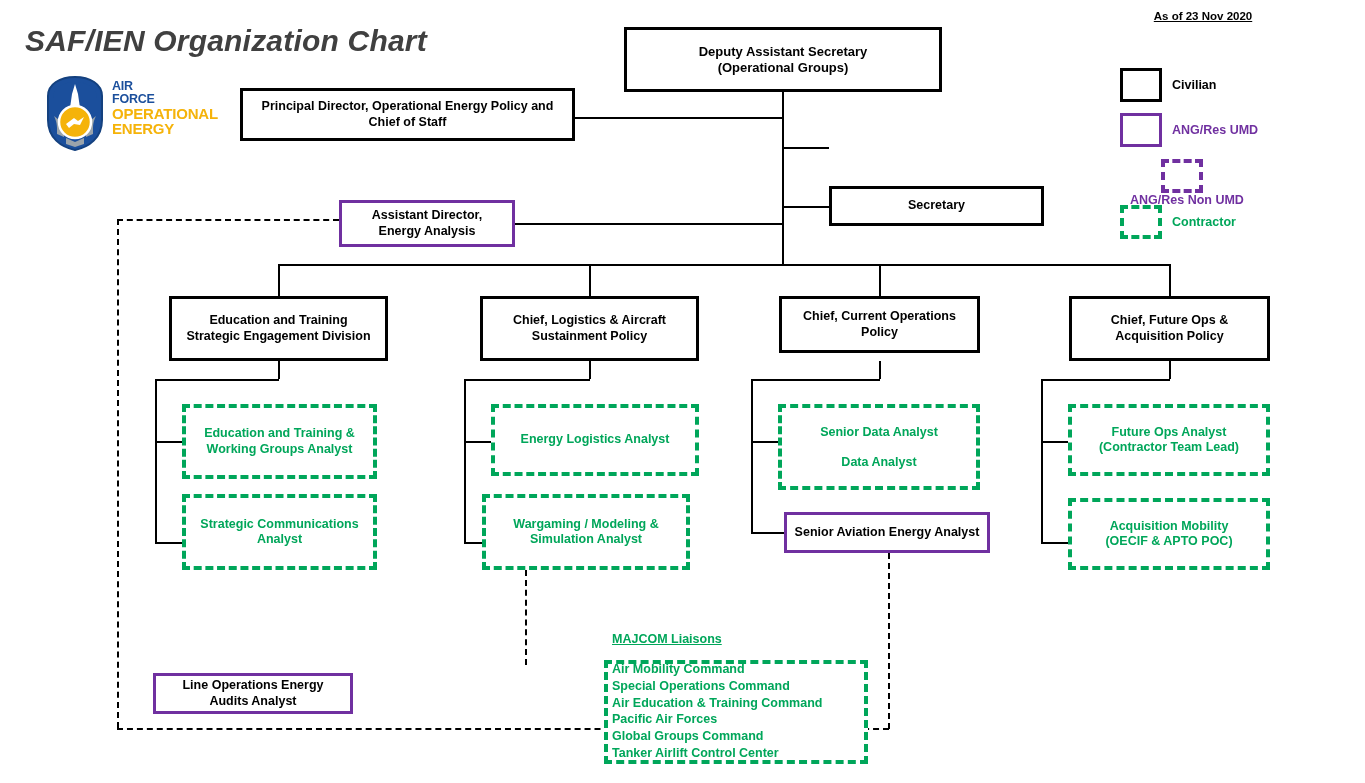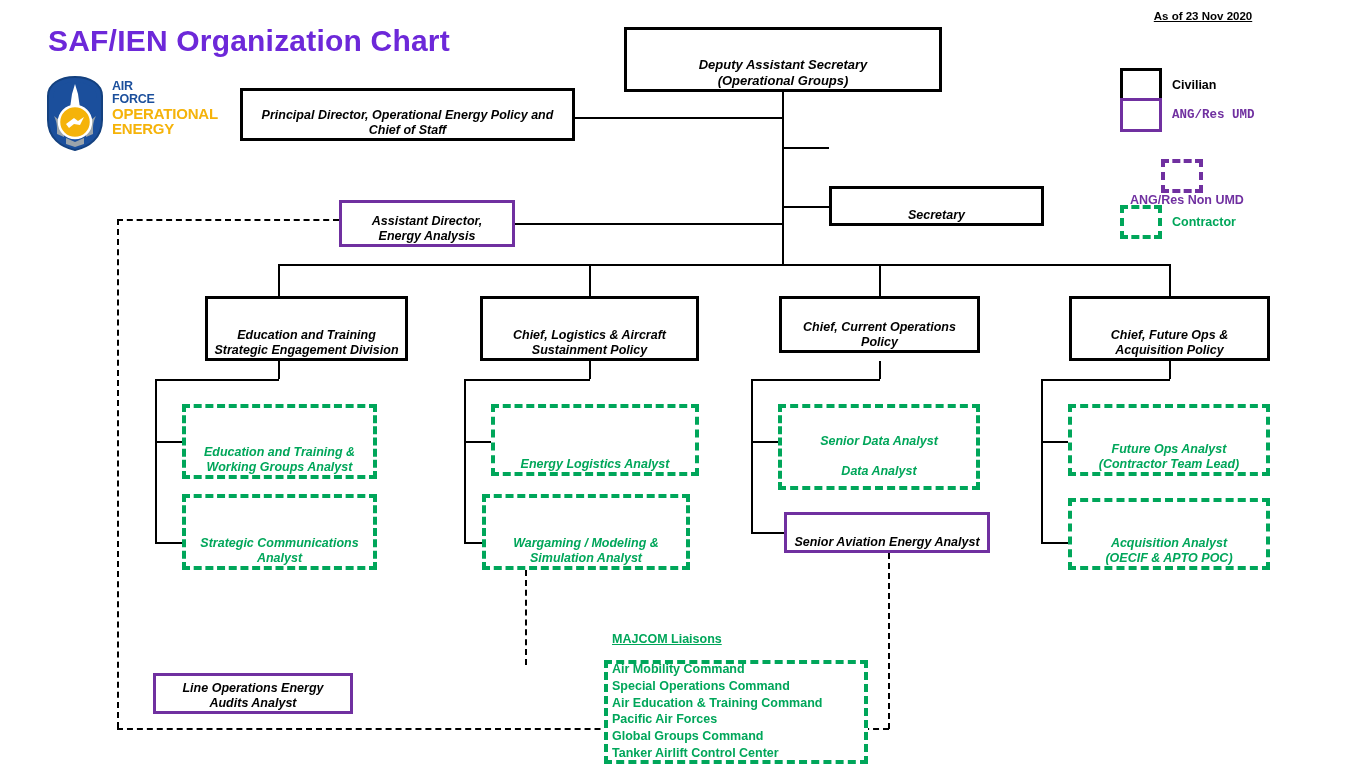--- a/index.html
+++ b/index.html
@@ -12,24 +12,25 @@
     position:relative;
     width:1365px;
     height:783px;
     overflow:hidden;
     background:#ffffff;
   }
 
   
   #chart-title{
     position:absolute;
-    left:48px; top:24px;
+    left:25px; top:24px;
     font-size:30px;
     font-weight:bold;
-    color:#6d28d9;
+    font-style:italic;
+    color:#404040;
     letter-spacing:0.2px;
     white-space:nowrap;
   }
 
   
   #logo{
     position:absolute;
     left:44px; top:74px;
     width:180px; height:78px;
   }
@@ -77,27 +78,26 @@
     margin-left:10px;
     white-space:nowrap;
   }
 
   
   .box{
     position:absolute;
     box-sizing:border-box;
     background:#ffffff;
     display:flex;
-    align-items:flex-end;
+    align-items:center;
     justify-content:center;
     text-align:center;
     font-weight:bold;
     line-height:1.22;
     z-index:5;
-    font-style:italic;
   }
   .box .bx-txt{display:block;padding:0 5px;}
   .b-civ{border:3px solid #000000;color:#000000;}
   .b-umd{border:3px solid #7030a0;color:#000000;}
   .b-nonumd{border:4px dashed #7030a0;color:#000000;}
   .b-ctr{border:4px dashed #00a65a;color:#00a65a;}
 
   
   .ln{position:absolute;z-index:1;}
   .h-solid{border-top:2px solid #000;height:0;}
@@ -162,21 +162,21 @@
   </div>
 
   <div id="legend">
     <div id="legend-date">As of 23 Nov 2020</div>
 
     <div class="legend-row" style="left:10px;top:58px;">
       <div class="legend-swatch" style="border:3px solid #000000;"></div>
       <div class="legend-label" style="color:#000000;">Civilian</div>
     </div>
 
-    <div class="legend-row" style="left:10px;top:88px;font-family:Liberation Mono, monospace;">
+    <div class="legend-row" style="left:10px;top:103px;">
       <div class="legend-swatch" style="border:3px solid #7030a0;"></div>
       <div class="legend-label" style="color:#7030a0;">ANG/Res UMD</div>
     </div>
 
     <div class="legend-row" style="left:10px;top:149px;flex-direction:column;">
       <div class="legend-swatch" style="border:4px dashed #7030a0;"></div>
       <div class="legend-label" style="color:#7030a0;">ANG/Res Non UMD</div>
     </div>
 
     <div class="legend-row" style="left:10px;top:195px;">
@@ -250,21 +250,21 @@
     <span class="bx-txt">Secretary</span>
   </div>
 
   <div class="box b-umd" style="left:339px;top:200px;width:176px;height:47px;font-size:12.5px;">
     <span class="bx-txt">
       <span>Assistant Director,</span><br>
       <span>Energy Analysis</span>
     </span>
   </div>
 
-  <div class="box b-civ" style="left:169px;top:296px;width:203px;height:65px;font-size:12.5px;margin-left:36px;">
+  <div class="box b-civ" style="left:169px;top:296px;width:219px;height:65px;font-size:12.5px;">
     <span class="bx-txt">
       <span>Education and Training</span><br>
       <span>Strategic Engagement Division</span>
     </span>
   </div>
 
   <div class="box b-civ" style="left:480px;top:296px;width:219px;height:65px;font-size:12.5px;">
     <span class="bx-txt">
       <span>Chief, Logistics &amp; Aircraft</span><br>
       <span>Sustainment Policy</span>
@@ -323,21 +323,21 @@
 
   <div class="box b-ctr" style="left:1068px;top:404px;width:202px;height:72px;font-size:12.5px;">
     <span class="bx-txt">
       <span>Future Ops Analyst</span><br>
       <span>(Contractor Team Lead)</span>
     </span>
   </div>
 
   <div class="box b-ctr" style="left:1068px;top:498px;width:202px;height:72px;font-size:12.5px;">
     <span class="bx-txt">
-      <span>Acquisition Analyst</span><br>
+      <span>Acquisition Mobility</span><br>
       <span>(OECIF &amp; APTO POC)</span>
     </span>
   </div>
 
   <div class="box b-umd" style="left:153px;top:673px;width:200px;height:41px;font-size:12.5px;">
     <span class="bx-txt">
       <span>Line Operations Energy</span><br>
       <span>Audits Analyst</span>
     </span>
   </div>

